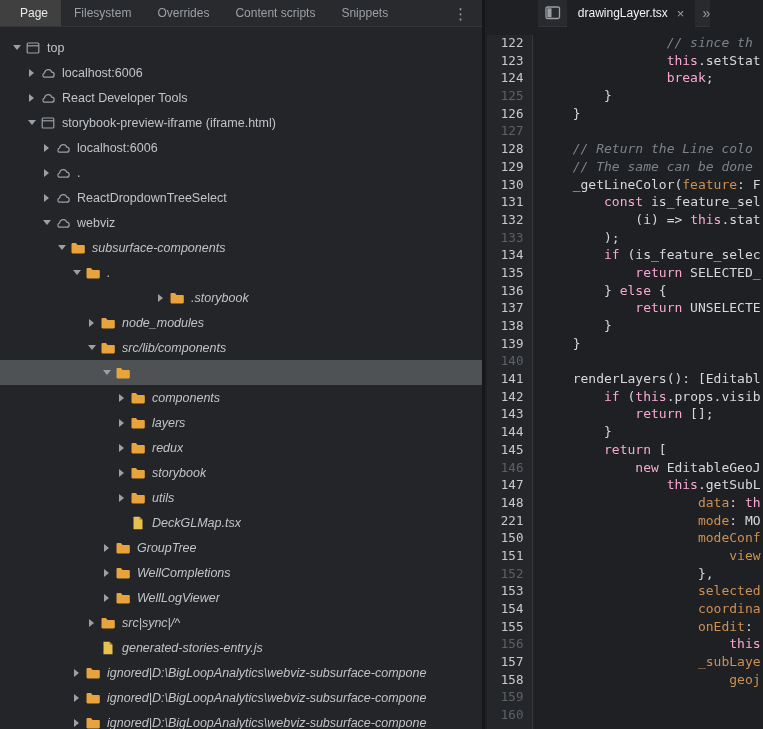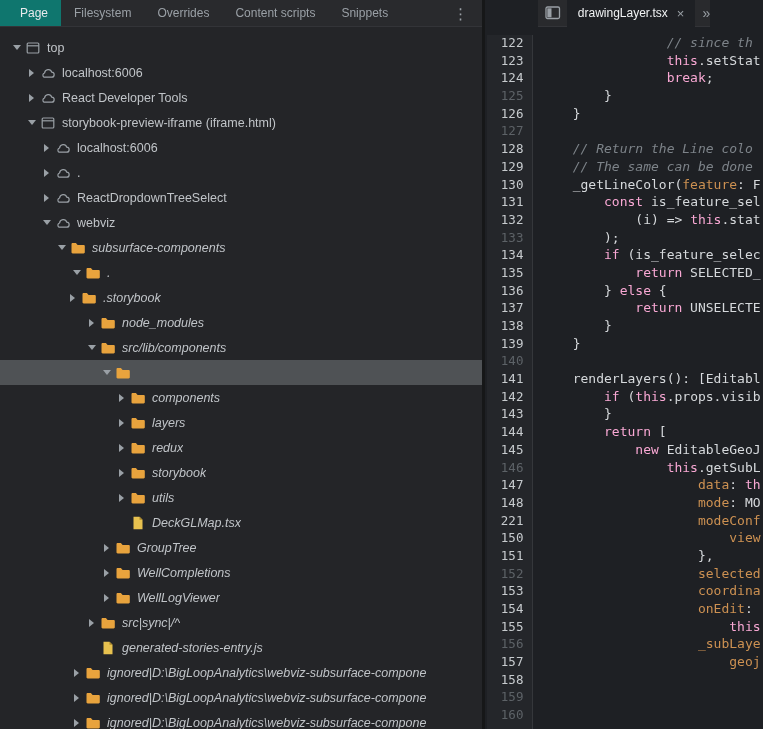--- a/index.html
+++ b/index.html
@@ -10,21 +10,21 @@
     background:#1e2024;color:#c0c4c8;user-select:none;
   }
   
   .left{width:482px;flex:0 0 482px;display:flex;flex-direction:column;background:#242528;overflow:hidden;}
   .tabbar{
     height:27px;flex:0 0 27px;display:flex;align-items:center;
     background:#292a2d;border-bottom:1px solid #333438;font-size:12px;color:#9aa0a6;
   }
   .tabs{display:flex;height:100%;}
   .tab{display:flex;align-items:center;padding:0 13px;height:100%;cursor:default;white-space:nowrap;}
-  .tab.active{color:#e8eaed;background:#0f766e;padding-left:20px;}
+  .tab.active{color:#e8eaed;background:#404040;padding-left:20px;}
   .more{margin-left:auto;margin-right:14px;font-size:15px;color:#9aa0a6;cursor:default;line-height:1;}
   .tree{flex:1;overflow:hidden;padding-top:8px;background:#242528;}
   .row{display:flex;align-items:center;height:25px;white-space:nowrap;overflow:hidden;font-size:12.5px;color:#c0c4c8;}
   .row.sel{background:#4f5255;}
   .row.sel .tlabel{color:#e8eaed;margin-top:48px;}
   .arrow{width:13px;flex:0 0 13px;display:inline-flex;align-items:center;justify-content:center;}
   .arrow.closed::before{content:'';border-left:5px solid #9aa0a6;border-top:4px solid transparent;border-bottom:4px solid transparent;}
   .arrow.open::before{content:'';border-top:5px solid #9aa0a6;border-left:4px solid transparent;border-right:4px solid transparent;}
   .ticon{width:16px;flex:0 0 16px;height:16px;margin:0 6px 0 2px;display:inline-flex;align-items:center;justify-content:center;}
   .tlabel{overflow:hidden;}
@@ -160,21 +160,21 @@
         </div>
         <div class="row" style="padding-left: 70px;">
           <span class="arrow open"></span>
           <span class="ticon">
             <svg width="16" height="16" viewBox="0 0 16 16">
               <path fill="#e8a33d" d="M1.5 4.2c0-.7.5-1.2 1.2-1.2h3.2l1.7 1.9h6c.7 0 1.2.5 1.2 1.2v6.1c0 .7-.5 1.2-1.2 1.2H2.7c-.7 0-1.2-.5-1.2-1.2z"></path>
             </svg>
           </span>
           <span class="tlabel it">.</span>
         </div>
-        <div class="row" style="padding-left: 66px;">
+        <div class="row" style="padding-left: 110px; margin-left: 44px;">
           <span class="arrow closed"></span>
           <span class="ticon">
             <svg width="16" height="16" viewBox="0 0 16 16">
               <path fill="#e8a33d" d="M1.5 4.2c0-.7.5-1.2 1.2-1.2h3.2l1.7 1.9h6c.7 0 1.2.5 1.2 1.2v6.1c0 .7-.5 1.2-1.2 1.2H2.7c-.7 0-1.2-.5-1.2-1.2z"></path>
             </svg>
           </span>
           <span class="tlabel it">.storybook</span>
         </div>
         <div class="row" style="padding-left: 85px;">
           <span class="arrow closed"></span>
@@ -407,20 +407,21 @@
           <div class="cl"><span class="tp">        );</span></div>
           <div class="cl"><span class="tp">        </span><span class="tk">if</span><span class="tp"> (is_feature_selec</span></div>
           <div class="cl"><span class="tp">            </span><span class="tk">return</span><span class="tp"> SELECTED_</span></div>
           <div class="cl"><span class="tp">        } </span><span class="tk">else</span><span class="tp"> {</span></div>
           <div class="cl"><span class="tp">            </span><span class="tk">return</span><span class="tp"> UNSELECTE</span></div>
           <div class="cl"><span class="tp">        }</span></div>
           <div class="cl"><span class="tp">    }</span></div>
           <div class="cl"></div>
           <div class="cl"><span class="tp">    renderLayers(): [Editabl</span></div>
           <div class="cl"><span class="tp">        </span><span class="tk">if</span><span class="tp"> (</span><span class="tk">this</span><span class="tp">.props.visib</span></div>
+          <div class="cl"><span class="tp">            </span><span class="tk">return</span><span class="tp"> [];</span></div>
           <div class="cl"><span class="tp">        }</span></div>
           <div class="cl"><span class="tp">        </span><span class="tk">return</span><span class="tp"> [</span></div>
           <div class="cl"><span class="tp">            </span><span class="tk">new</span><span class="tp"> EditableGeoJ</span></div>
           <div class="cl"><span class="tp">                </span><span class="tk">this</span><span class="tp">.getSubL</span></div>
           <div class="cl"><span class="tp">                    </span><span class="to">data</span><span class="tp">: </span><span class="tk">th</span></div>
           <div class="cl"><span class="tp">                    </span><span class="to">mode</span><span class="tp">: MO</span></div>
           <div class="cl"><span class="tp">                    </span><span class="to">modeConf</span></div>
           <div class="cl"><span class="tp">                        </span><span class="to">view</span></div>
           <div class="cl"><span class="tp">                    },</span></div>
           <div class="cl"><span class="tp">                    </span><span class="to">selected</span></div>

